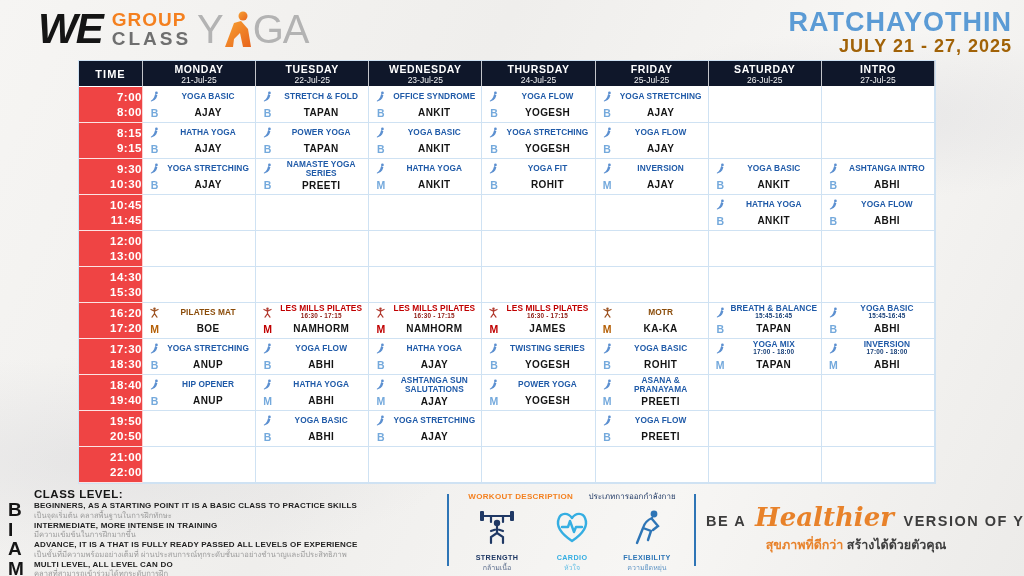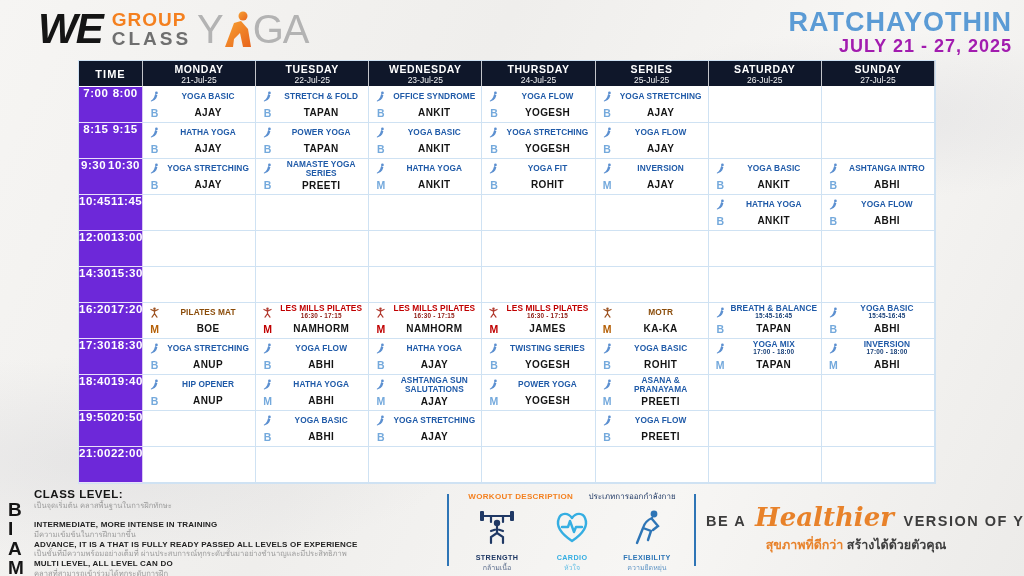--- a/index.html
+++ b/index.html
@@ -19,35 +19,35 @@
   .logo { position:absolute; left:38px; top:6px; display:flex; align-items:center; }
   .lw { font-size:42px; font-weight:900; font-style:italic; color:#151515; letter-spacing:-2px; line-height:46px; }
   .lstack { display:flex; flex-direction:column; margin-left:10px; line-height:1; }
   .lgroup { font-size:19px; font-weight:900; color:#f4801f; letter-spacing:1px; }
   .lclass { font-size:19px; font-weight:900; color:#6f6f6f; letter-spacing:3px; }
   .lyoga { display:flex; align-items:center; margin-left:6px; }
   .lyoga span { font-size:40px; font-weight:400; color:#b3b3b3; letter-spacing:-1px; line-height:44px; }
   .lyoga svg { width:34px; height:40px; margin:0 -2px; }
   .branch { position:absolute; right:12px; top:8px; text-align:right; }
   .branch-name { font-size:27px; font-weight:900; color:#5b9bd5; letter-spacing:1px; line-height:28px; }
-  .branch-date { font-size:18px; font-weight:900; color:#a21caf; letter-spacing:1px; }
+  .branch-date { font-size:18px; font-weight:900; color:#a16207; letter-spacing:1px; }
 
   
   .sched { position:absolute; left:78px; top:60px; width:858px;
            display:grid; grid-template-columns:64px repeat(7,1fr);
            grid-template-rows:26px; grid-auto-rows:36px;
            border:1px solid #cfe2f3; background:#fff; }
   .tcell { border-right:1px solid #cfe2f3; border-bottom:1px solid #cfe2f3; background:#fff; overflow:hidden; }
   .thead { background:#0f172a; border-right:1px solid rgba(255,255,255,.75); border-bottom:1px solid #fff;
            color:#fff; display:flex; flex-direction:column; align-items:center; justify-content:center; }
   .day-name { font-size:10.5px; font-weight:800; letter-spacing:.6px; line-height:12px; }
   .day-date { font-size:8.5px; font-weight:400; opacity:.95; line-height:10px; }
   .time-head { font-size:11px; font-weight:800; letter-spacing:1px; }
-  .time-cell { background:#6d28d9; border-right:1px solid rgba(255,255,255,.75); border-bottom:1px solid rgba(255,255,255,.85);
-               color:#fff; display:flex; align-items:flex-start; justify-content:space-evenly; }
+  .time-cell { background:#ef4444; border-right:1px solid rgba(255,255,255,.75); border-bottom:1px solid rgba(255,255,255,.85);
+               color:#fff; display:flex; flex-direction:column; align-items:flex-end; justify-content:space-evenly; }
   .time-cell span { font-size:11.5px; font-weight:800; letter-spacing:.5px; }
   .body-cell { display:grid; grid-template-columns:17px 1fr; grid-template-rows:1fr 1fr; align-items:center; padding:1px 2px 1px 3px; }
   .cicon { grid-column:1; grid-row:1; display:flex; align-items:center; justify-content:center; }
   .cicon svg { width:11px; height:11px; }
   .cname { grid-column:2; grid-row:1; text-align:center; font-size:8.3px; font-weight:800; letter-spacing:.1px; line-height:1.08; }
   .sub-time { display:block; font-size:6.4px; font-weight:700; letter-spacing:.2px; }
   .clevel { grid-column:1; grid-row:2; text-align:center; font-size:10.5px; font-weight:800; }
   .cinst { grid-column:2; grid-row:2; text-align:center; font-size:10px; font-weight:800; color:#141414; letter-spacing:.4px; }
   .c-blue .cname { color:#1f5aa8; } .c-blue .clevel { color:#74a9dc; } .c-blue .cicon { color:#5b8fd0; }
   .c-blue .sub-time { color:#173f77; }
@@ -122,29 +122,29 @@
     </div>
     <div class="tcell thead">
       <span class="day-name">WEDNESDAY</span>
       <span class="day-date">23-Jul-25</span>
     </div>
     <div class="tcell thead">
       <span class="day-name">THURSDAY</span>
       <span class="day-date">24-Jul-25</span>
     </div>
     <div class="tcell thead">
-      <span class="day-name">SERIES</span>
+      <span class="day-name">FRIDAY</span>
       <span class="day-date">25-Jul-25</span>
     </div>
     <div class="tcell thead">
       <span class="day-name">SATURDAY</span>
       <span class="day-date">26-Jul-25</span>
     </div>
     <div class="tcell thead">
-      <span class="day-name">SUNDAY</span>
+      <span class="day-name">INTRO</span>
       <span class="day-date">27-Jul-25</span>
     </div>
     <div class="tcell time-cell">
       <span>7:00</span>
       <span>8:00</span>
     </div>
     <div class="tcell body-cell c-blue">
       <span class="cicon">
         <svg viewBox="0 0 20 20">
           <circle cx="13.5" cy="3.6" r="2.5" fill="currentColor"></circle>
@@ -672,20 +672,21 @@
     <div class="tcell body-cell"></div>
     <div class="tcell body-cell"></div>
   </div>
 
 <div class="bottom">
   <div class="legend" id="legend">
     <div class="legend-title">CLASS LEVEL:</div>
   <div class="legend-row">
         <span class="legend-letter">B</span>
         <span>
+          <div class="legend-en">BEGINNERS, AS A STARTING POINT IT IS A BASIC CLASS TO PRACTICE SKILLS</div>
           <div class="legend-th">เป็นจุดเริ่มต้น คลาสพื้นฐานในการฝึกทักษะ</div>
         </span>
       </div>
       <div class="legend-row">
         <span class="legend-letter">I</span>
         <span>
           <div class="legend-en">INTERMEDIATE, MORE INTENSE IN TRAINING</div>
           <div class="legend-th">มีความเข้มข้นในการฝึกมากขึ้น</div>
         </span>
       </div>

